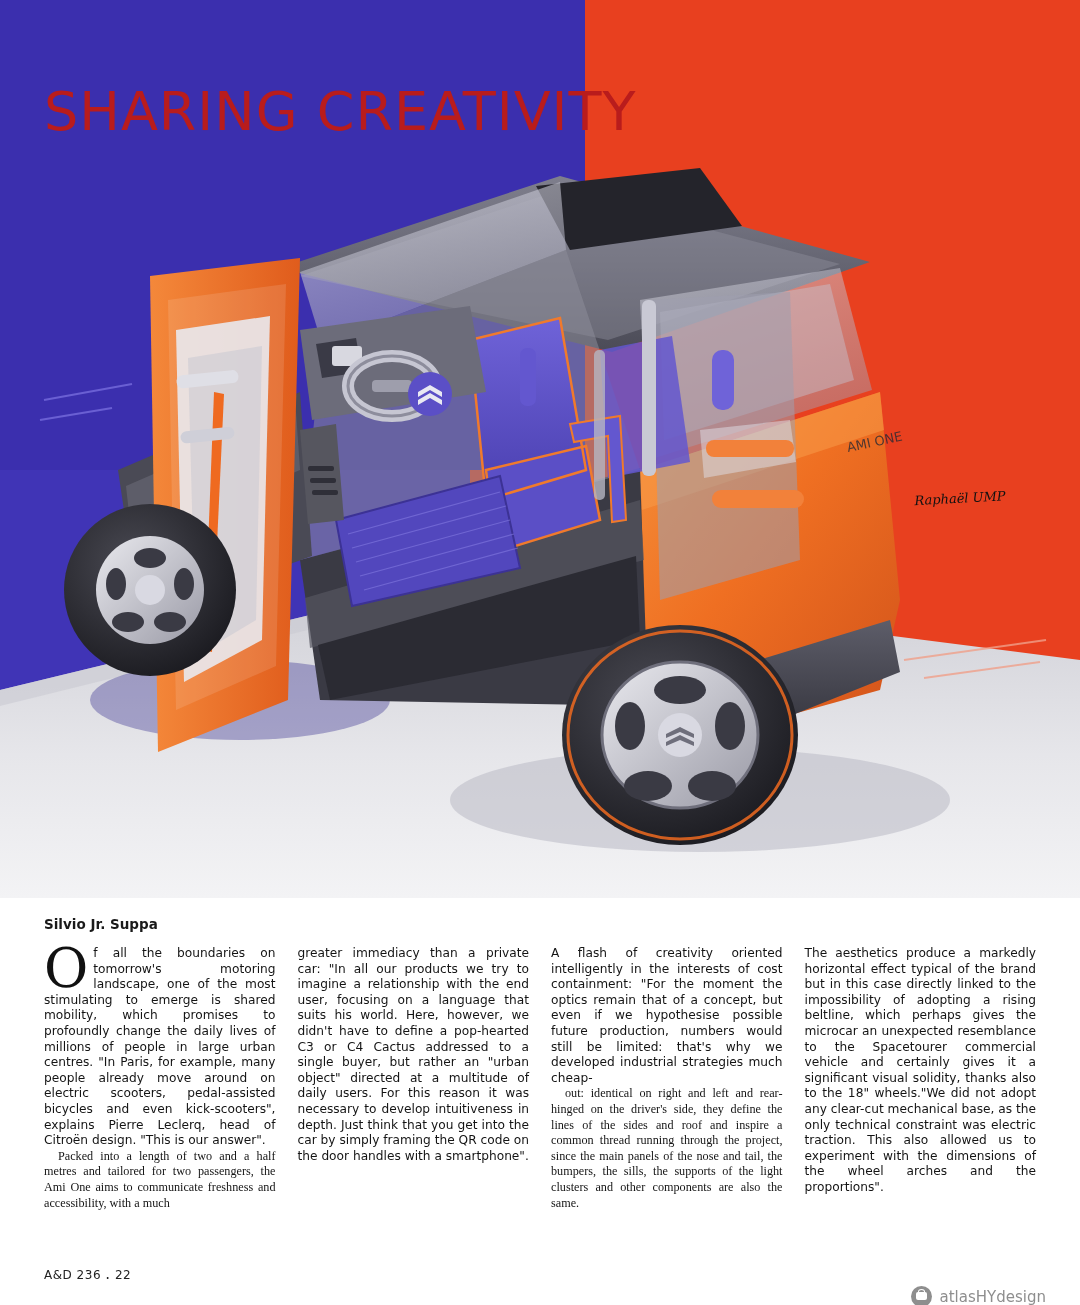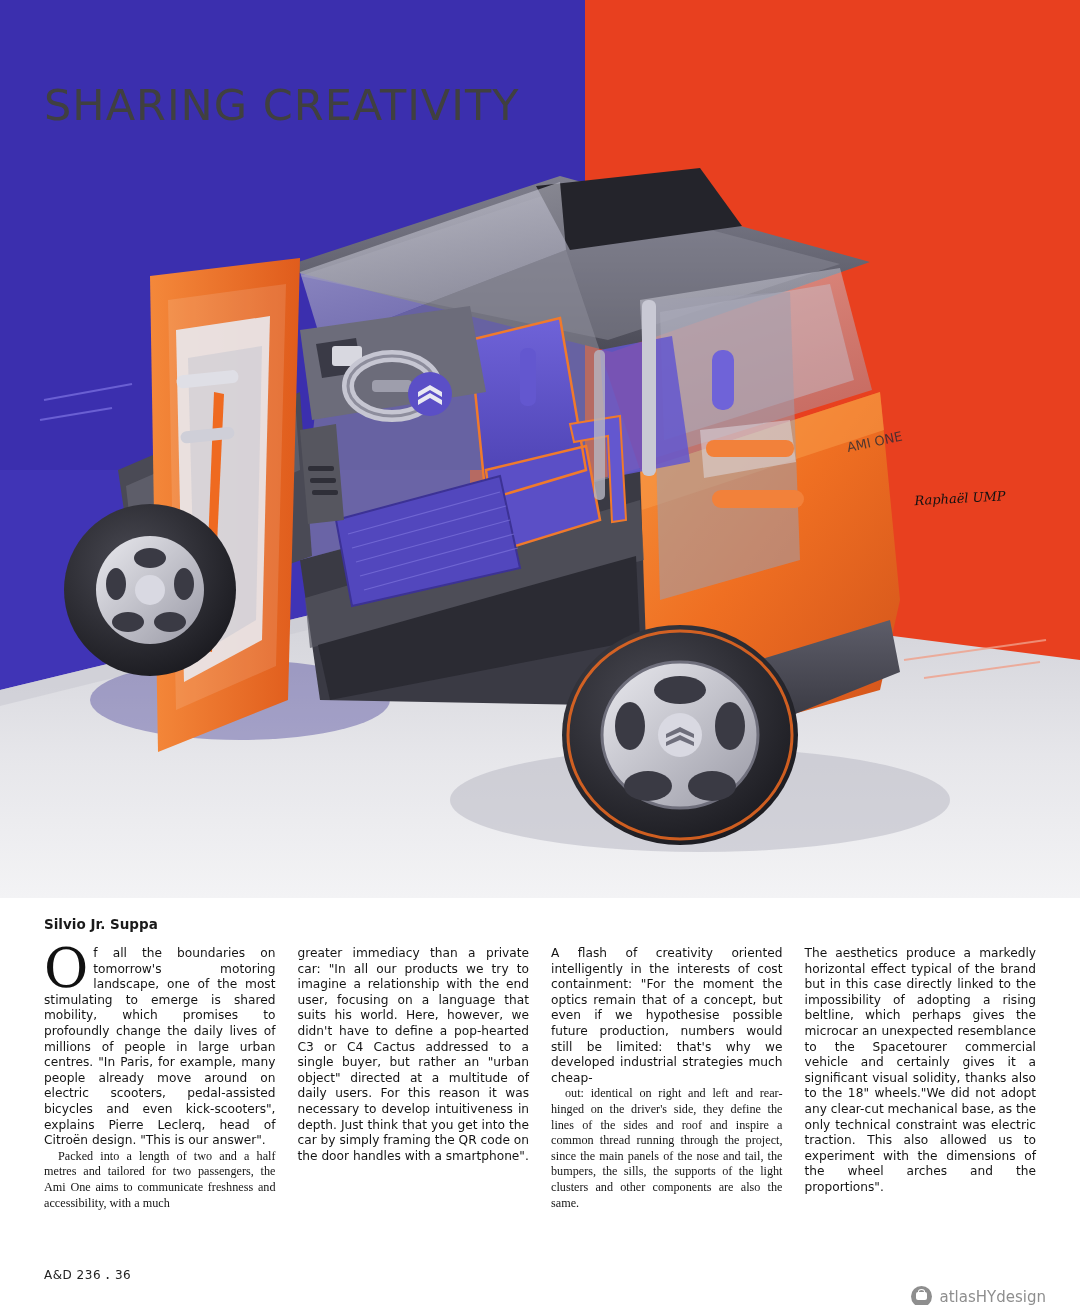--- a/index.html
+++ b/index.html
@@ -12,21 +12,21 @@
   }
   .page{position:relative;width:1080px;height:1305px;background:#fff;}
 
   
   .hero{position:absolute;left:0;top:0;width:1080px;height:898px;overflow:hidden;}
   .hero-bg-blue{position:absolute;left:0;top:0;width:585px;height:898px;background:#3b2fae;}
   .hero-bg-red{position:absolute;left:585px;top:0;width:495px;height:898px;background:#e8401f;}
 
   .hero-title{
     position:absolute;left:44px;top:80px;
-    color:#404040;font-size:43px;letter-spacing:1px;
+    color:#b91c1c;font-size:54px;letter-spacing:1px;
     font-family:"DejaVu Sans", sans-serif;font-weight:400;
     white-space:nowrap;
   }
 
   
   .car-wrap{position:absolute;left:0;top:0;width:1080px;height:898px;}
 
   .signature{
     position:absolute;left:915px;top:490px;width:120px;height:40px;
     color:#111;font-family:"DejaVu Serif", serif;font-style:italic;font-size:13px;
@@ -292,21 +292,21 @@
       <div class="col">
         <p>The aesthetics produce a markedly horizontal effect typical of the brand but in this case directly linked to the impossibility of adopting a rising beltline, which perhaps gives the microcar an unexpected resemblance to the Spacetourer commercial vehicle and certainly gives it a significant visual solidity, thanks also to the 18" wheels."We did not adopt any clear-cut mechanical base, as the only technical constraint was electric traction. This also allowed us to experiment with the dimensions of the wheel arches and the proportions".</p>
       </div>
 
     </div>
   </div>
 
   <div class="footer">
     <span>A&amp;D 236</span>
     <span class="dot">.</span>
-    <span>36</span>
+    <span>22</span>
   </div>
 
   <div class="watermark">
     <span class="wm-icon"></span>
     <span>atlasHYdesign</span>
   </div>
 
 </div>
 
 </body></html>

